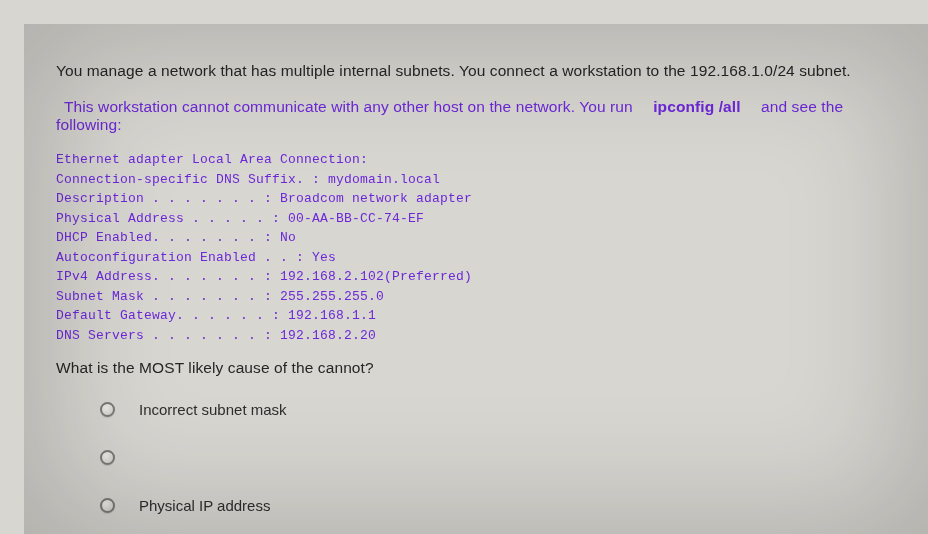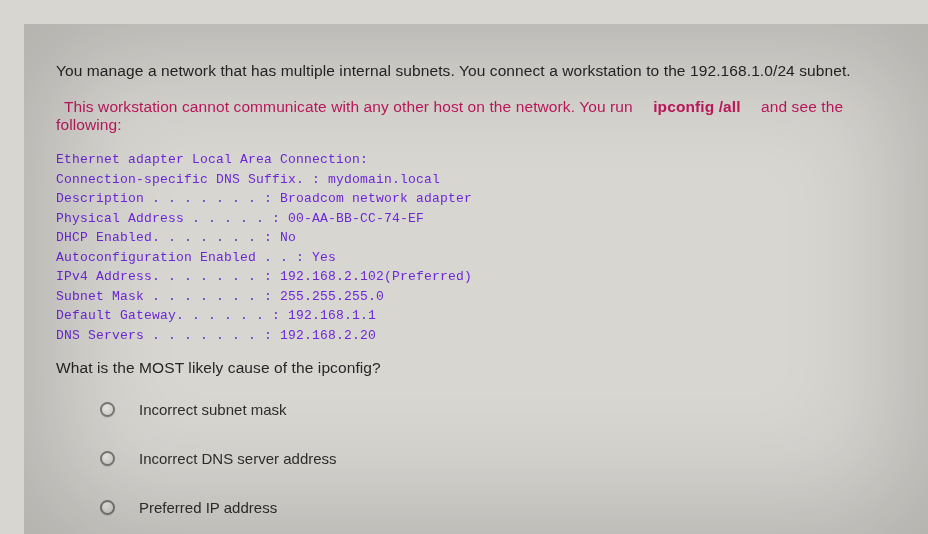--- a/index.html
+++ b/index.html
@@ -24,21 +24,21 @@
     .intro1 {
       font-size: 15.5px;
       font-weight: 400;
       color: #262626;
       margin-bottom: 18px;
       letter-spacing: 0.1px;
     }
     .intro2 {
       font-size: 15.5px;
       font-weight: 400;
-      color: #be185d;
+      color: #6d28d9;
       margin-bottom: 16px;
       letter-spacing: 0.1px;
     }
     .intro2 .cmd {
       font-weight: 700;
     }
     .mono {
       font-family: "Courier New", Courier, monospace;
       font-size: 13px;
       line-height: 1.5;
@@ -94,34 +94,33 @@
 Description . . . . . . . : Broadcom network adapter
 Physical Address . . . . . : 00-AA-BB-CC-74-EF
 DHCP Enabled. . . . . . . : No
 Autoconfiguration Enabled . . : Yes
 IPv4 Address. . . . . . . : 192.168.2.102(Preferred)
 Subnet Mask . . . . . . . : 255.255.255.0
 Default Gateway. . . . . . : 192.168.1.1
 DNS Servers . . . . . . . : 192.168.2.20
 </div>
 
-  <p class="question">What is the MOST likely cause of the ipconfig?</p>
+  <p class="question">What is the MOST likely cause of the cannot?</p>
 
   <div class="options" id="options-block">
       <div class="option-row">
         <span class="radio"></span>
         <span class="option-label">Incorrect subnet mask</span>
       </div>
       <div class="option-row">
         <span class="radio"></span>
-        <span class="option-label">Incorrect DNS server address</span>
       </div>
       <div class="option-row">
         <span class="radio"></span>
-        <span class="option-label">Preferred IP address</span>
+        <span class="option-label">Physical IP address</span>
       </div>
       <div class="option-row">
         <span class="radio"></span>
         <span class="option-label">Incorrect default gateway</span>
       </div>
     </div>
 
 </div>
 
 <div class="vignette"></div>

